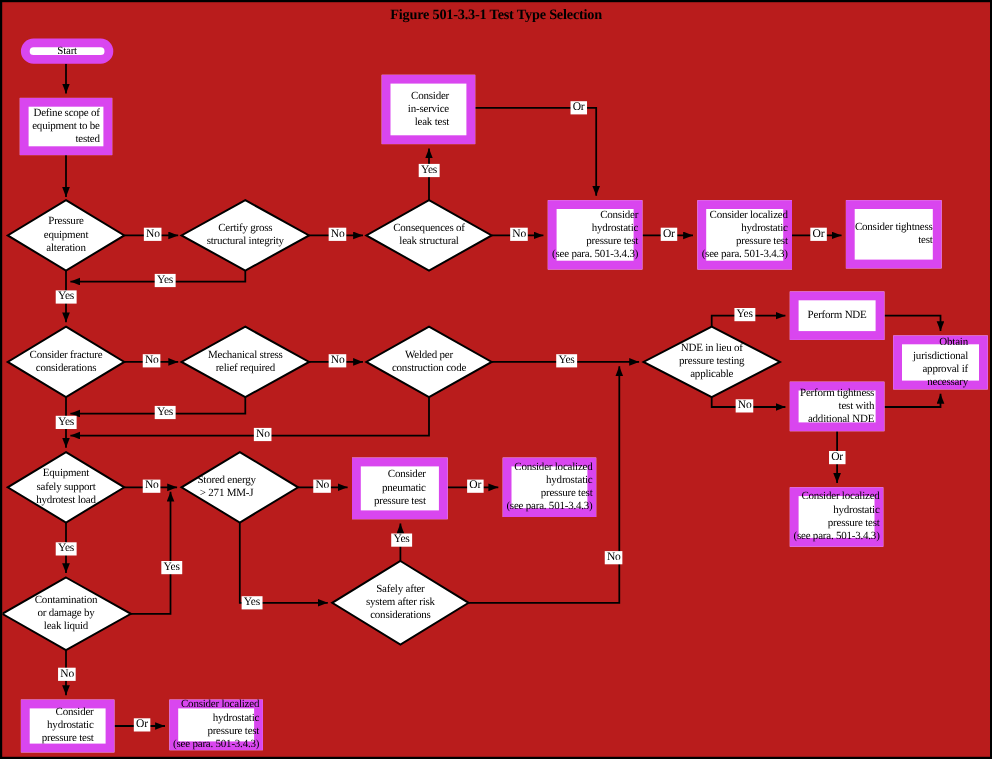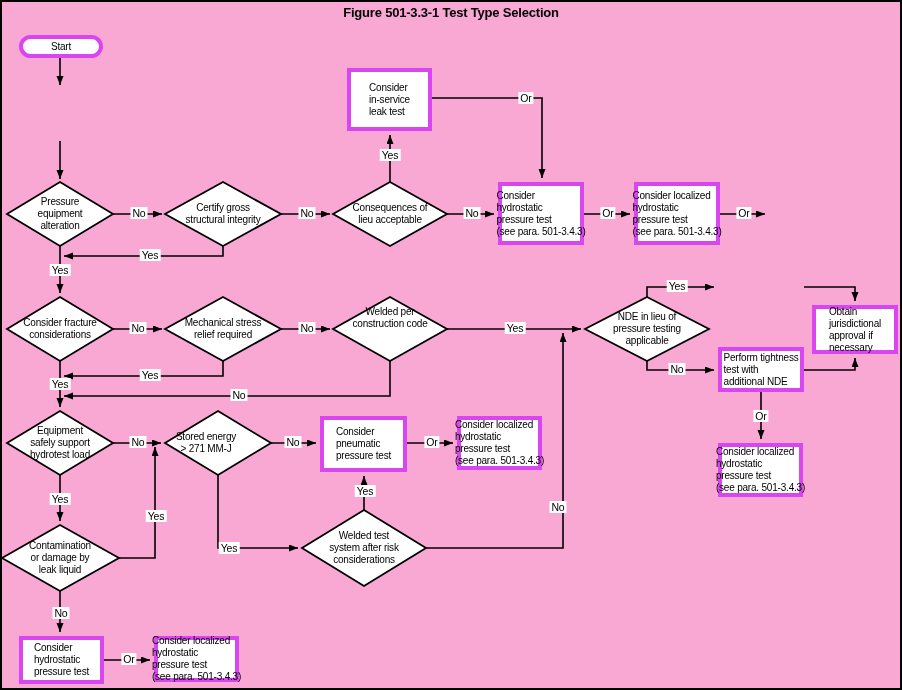--- a/index.html
+++ b/index.html
@@ -1,22 +1,22 @@
 <!DOCTYPE html>
 <html><head>
 <meta charset="utf-8">
 <style>
   html,body{margin:0;padding:0;background:#e8e8e8;}
-  #page{position:relative;width:898px;height:686px;background:#f9a8d4;border:2px solid #000;
-        font-family:Liberation Sans, sans-serif;color:#000;overflow:hidden;}
+  #page{position:relative;width:898px;height:686px;background:#b91c1c;border:2px solid #000;
+        font-family:Liberation Serif, serif;color:#000;overflow:hidden;}
   #title{position:absolute;left:0;top:3px;width:100%;text-align:center;
          font-size:13px;font-weight:bold;letter-spacing:-0.2px;}
   #wires{position:absolute;left:0;top:0;z-index:1;}
-  .node{position:absolute;z-index:2;border:4px solid #d946ef;background:#fff;box-sizing:border-box;
-        display:flex;align-items:center;justify-content:center;text-align:left;
+  .node{position:absolute;z-index:2;border:8px solid #d946ef;background:#fff;box-sizing:border-box;
+        display:flex;align-items:center;justify-content:center;text-align:right;
         font-size:10px;line-height:12px;white-space:pre;letter-spacing:-0.2px;}
   .pill{border-radius:12px;}
   .dtext{position:absolute;z-index:2;transform:translate(-50%,-50%);text-align:center;
          font-size:10px;line-height:12px;white-space:pre;letter-spacing:-0.2px;}
   .lbl{position:absolute;z-index:3;transform:translate(-50%,-50%);background:#fff;
        padding:0 2px;font-size:10.5px;line-height:12px;letter-spacing:-0.2px;}
 </style>
 </head>
 <body>
 
@@ -74,31 +74,37 @@
       <polygon points="388,295 445,327 388,359 331,327"></polygon>
       <polygon points="645,295 707,327 645,359 583,327"></polygon>
       <polygon points="58,409 111,441 58,473 5,441"></polygon>
       <polygon points="216,409 269,441 216,473 163,441"></polygon>
       <polygon points="362,508 424,546 362,584 300,546"></polygon>
       <polygon points="58,523 117,556 58,589 0,556"></polygon>
     </g>
   </svg>
 
   <div class="node pill" style="left:17px;top:33px;width:84px;height:23px">Start</div>
+  <div class="node" style="left:16px;top:87px;width:84px;height:52px">Define scope of
+equipment to be
+tested</div>
   <div class="node" style="left:345px;top:66px;width:85px;height:63px">Consider
 in-service
 leak test</div>
   <div class="node" style="left:496px;top:180px;width:86px;height:63px">Consider
 hydrostatic
 pressure test
 (see para. 501-3.4.3)</div>
   <div class="node" style="left:632px;top:180px;width:86px;height:63px">Consider localized
 hydrostatic
 pressure test
 (see para. 501-3.4.3)</div>
+  <div class="node" style="left:767px;top:180px;width:87px;height:62px">Consider tightness
+test</div>
+  <div class="node" style="left:716px;top:263px;width:86px;height:44px">Perform NDE</div>
   <div class="node" style="left:716px;top:345px;width:86px;height:45px">Perform tightness
 test with
 additional NDE</div>
   <div class="node" style="left:810px;top:303px;width:86px;height:49px">Obtain
 jurisdictional
 approval if
 necessary</div>
   <div class="node" style="left:716px;top:441px;width:85px;height:54px">Consider localized
 hydrostatic
 pressure test
@@ -117,36 +123,36 @@
 hydrostatic
 pressure test
 (see para. 501-3.4.3)</div>
 
   <div class="dtext" style="left:58px;top:212px">Pressure
 equipment
 alteration</div>
   <div class="dtext" style="left:221px;top:212px">Certify gross
 structural integrity</div>
   <div class="dtext" style="left:388px;top:212px">Consequences of
-lieu acceptable</div>
+leak structural</div>
   <div class="dtext" style="left:58px;top:327px">Consider fracture
 considerations</div>
   <div class="dtext" style="left:221px;top:327px">Mechanical stress
 relief required</div>
-  <div class="dtext" style="left:388px;top:316px">Welded per
+  <div class="dtext" style="left:388px;top:327px">Welded per
 construction code</div>
   <div class="dtext" style="left:645px;top:327px">NDE in lieu of
 pressure testing
 applicable</div>
   <div class="dtext" style="left:58px;top:441px">Equipment
 safely support
 hydrotest load</div>
   <div class="dtext" style="left:204px;top:441px">Stored energy
 &gt; 271 MM-J</div>
-  <div class="dtext" style="left:362px;top:546px">Welded test
+  <div class="dtext" style="left:362px;top:546px">Safely after
 system after risk
 considerations</div>
   <div class="dtext" style="left:58px;top:556px">Contamination
 or damage by
 leak liquid</div>
 
   <div class="lbl" style="left:137px;top:211px">No</div>
   <div class="lbl" style="left:305px;top:211px">No</div>
   <div class="lbl" style="left:388px;top:153px">Yes</div>
   <div class="lbl" style="left:524px;top:96px">Or</div>

